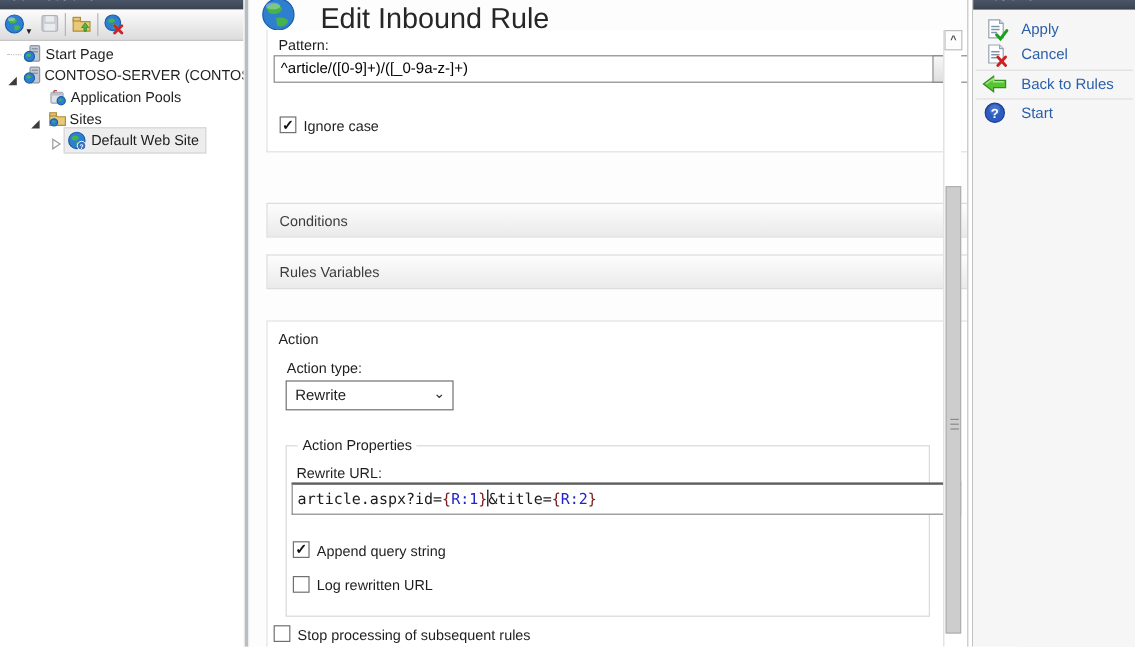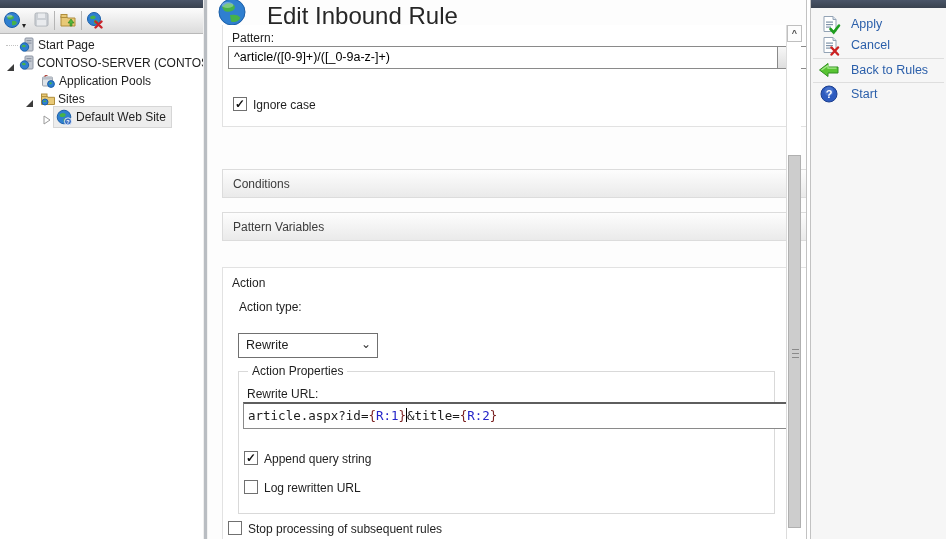--- a/index.html
+++ b/index.html
@@ -221,28 +221,28 @@
     <span class="field-label" style="left:24px;top:31px;">Pattern:</span>
     <div class="textbox" style="left:20px;top:46px;width:621px;height:23px;">^article/([0-9]+)/([_0-9a-z-]+)</div>
     <div class="mini-btn" style="left:569px;top:46px;"></div>
     <span class="checkbox" style="left:25px;top:97px;">✓</span>
     <span class="cb-label" style="left:45px;top:98px;">Ignore case</span>
 
     <div class="band" style="top:169px;">
       <span>Conditions</span>
     </div>
     <div class="band" style="top:212px;">
-      <span>Pattern Variables</span>
+      <span>Rules Variables</span>
     </div>
 
     <div class="panel" style="left:14px;top:267px;width:586px;height:275px;"></div>
     <span class="field-label" style="left:24px;top:276px;">Action</span>
     <span class="field-label" style="left:31px;top:300px;">Action type:</span>
 
-    <div class="combo" style="left:30px;top:317px;width:140px;height:25px;margin-top:16px;">
+    <div class="combo" style="left:30px;top:317px;width:140px;height:25px;">
       <span class="val">Rewrite</span>
       <span class="chev">⌄</span>
     </div>
 
     <div class="fieldset" style="left:30px;top:371px;width:535px;height:141px;"></div>
     <span class="legend" style="left:40px;top:364px;">Action Properties</span>
 
     <span class="field-label" style="left:39px;top:387px;">Rewrite URL:</span>
     <div class="mono-box" style="left:35px;top:402px;width:558px;height:27px;"><span style="color: rgb(26, 26, 26);">article.aspx?id=</span><span style="color: rgb(122, 32, 32);">{</span><span style="color: rgb(35, 35, 200);">R:1</span><span style="color: rgb(122, 32, 32);">}</span><span class="caret"></span><span style="color: rgb(26, 26, 26);">&amp;title=</span><span style="color: rgb(122, 32, 32);">{</span><span style="color: rgb(35, 35, 200);">R:2</span><span style="color: rgb(122, 32, 32);">}</span></div>
 

